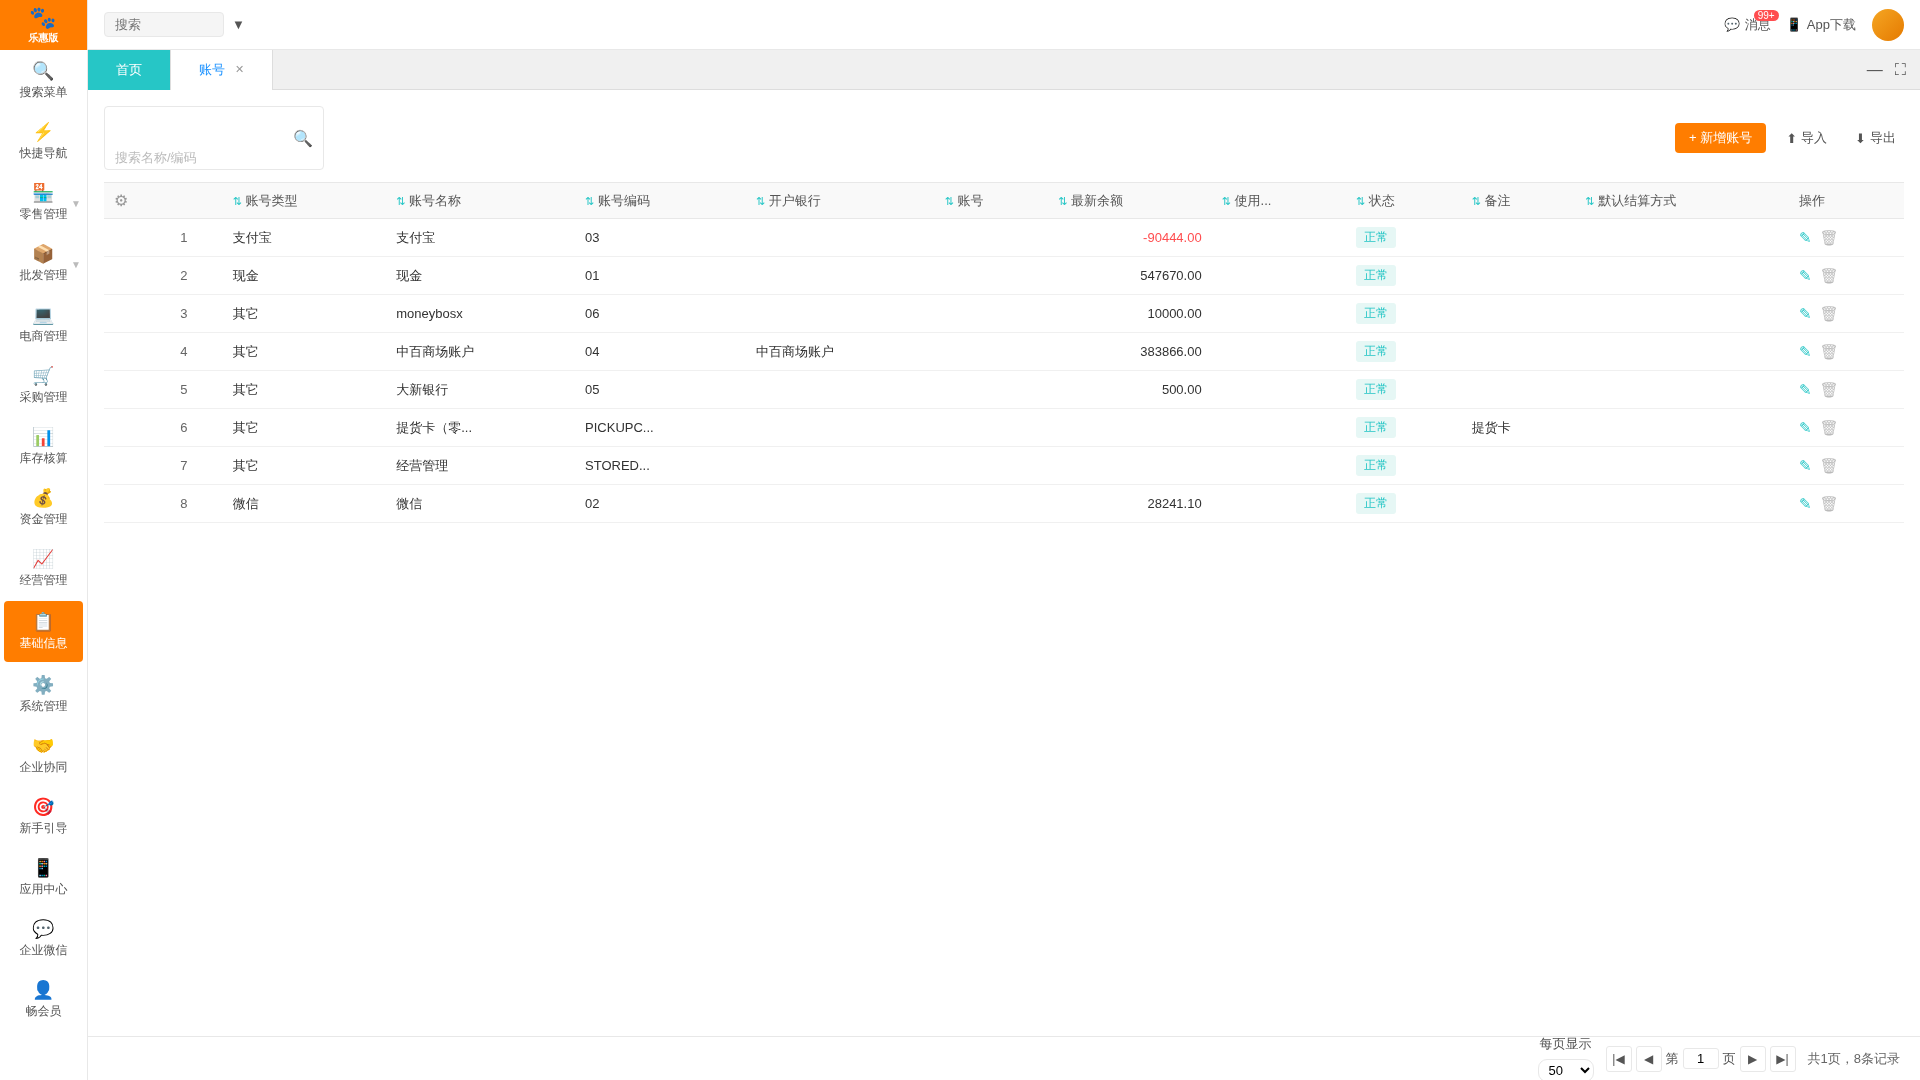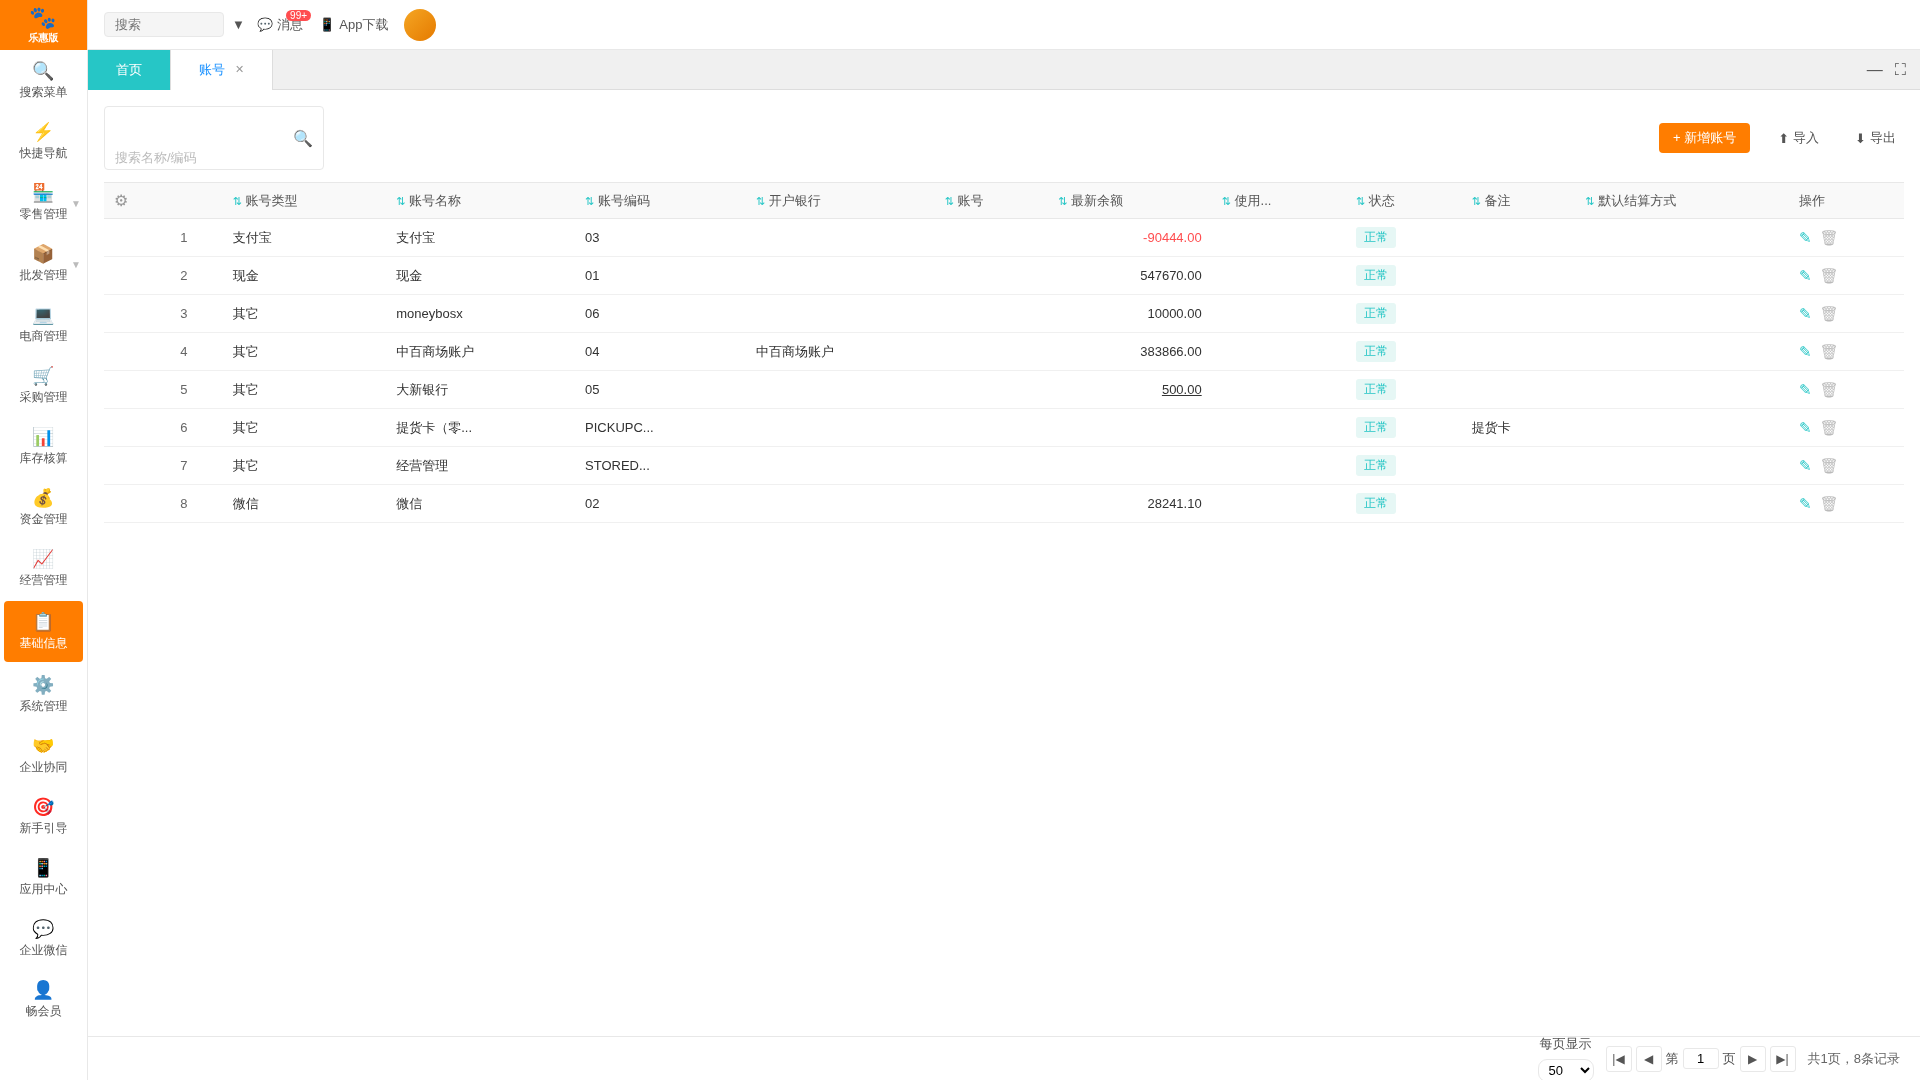--- a/index.html
+++ b/index.html
@@ -56,24 +56,23 @@
       display: flex;
       flex-direction: column;
       height: 1080px;
       overflow: hidden;
     }
     .topbar {
       height: 50px;
       background: #fff;
       display: flex;
       align-items: center;
-      justify-content: flex-start;
+      justify-content: space-between;
       padding: 8px 16px;
       border-bottom: 1px solid #e8e8e8;
-      gap: 12px;
     }
     .topbar-left {
       display: flex;
       align-items: center;
       gap: 8px;
     }
     .topbar-search {
       background: #f5f5f5;
       border: 1px solid #e8e8e8;
       border-radius: 4px;
@@ -200,21 +199,21 @@
       outline: none;
       font-size: 13px;
       color: #333;
       width: 100%;
       margin-top: 39px;
     }
     .search-box input::placeholder { color: #bbb; }
     .toolbar-right {
       display: flex;
       align-items: center;
-      gap: 20px;
+      gap: 12px;
     }
     .btn-add {
       background: #ff7d00;
       color: #fff;
       border: none;
       border-radius: 4px;
       padding: 6px 14px;
       font-size: 13px;
       cursor: pointer;
       display: flex;
@@ -565,21 +564,21 @@
       </td>
     </tr>
           <tr>
       <td></td>
       <td style="color:#666;">5</td>
       <td>其它</td>
       <td>大新银行</td>
       <td>05</td>
       <td></td>
       <td></td>
-      <td style="text-align:right;text-decoration:underline;">500.00</td>
+      <td style="text-align:right;">500.00</td>
       <td></td>
       <td><span class="status-badge status-normal">正常</span></td>
       <td></td>
       <td></td>
       <td>
         <div class="row-actions">
           <span class="action-icon" title="编辑">✎</span>
           <span class="action-del" title="删除">🗑</span>
         </div>
       </td>

